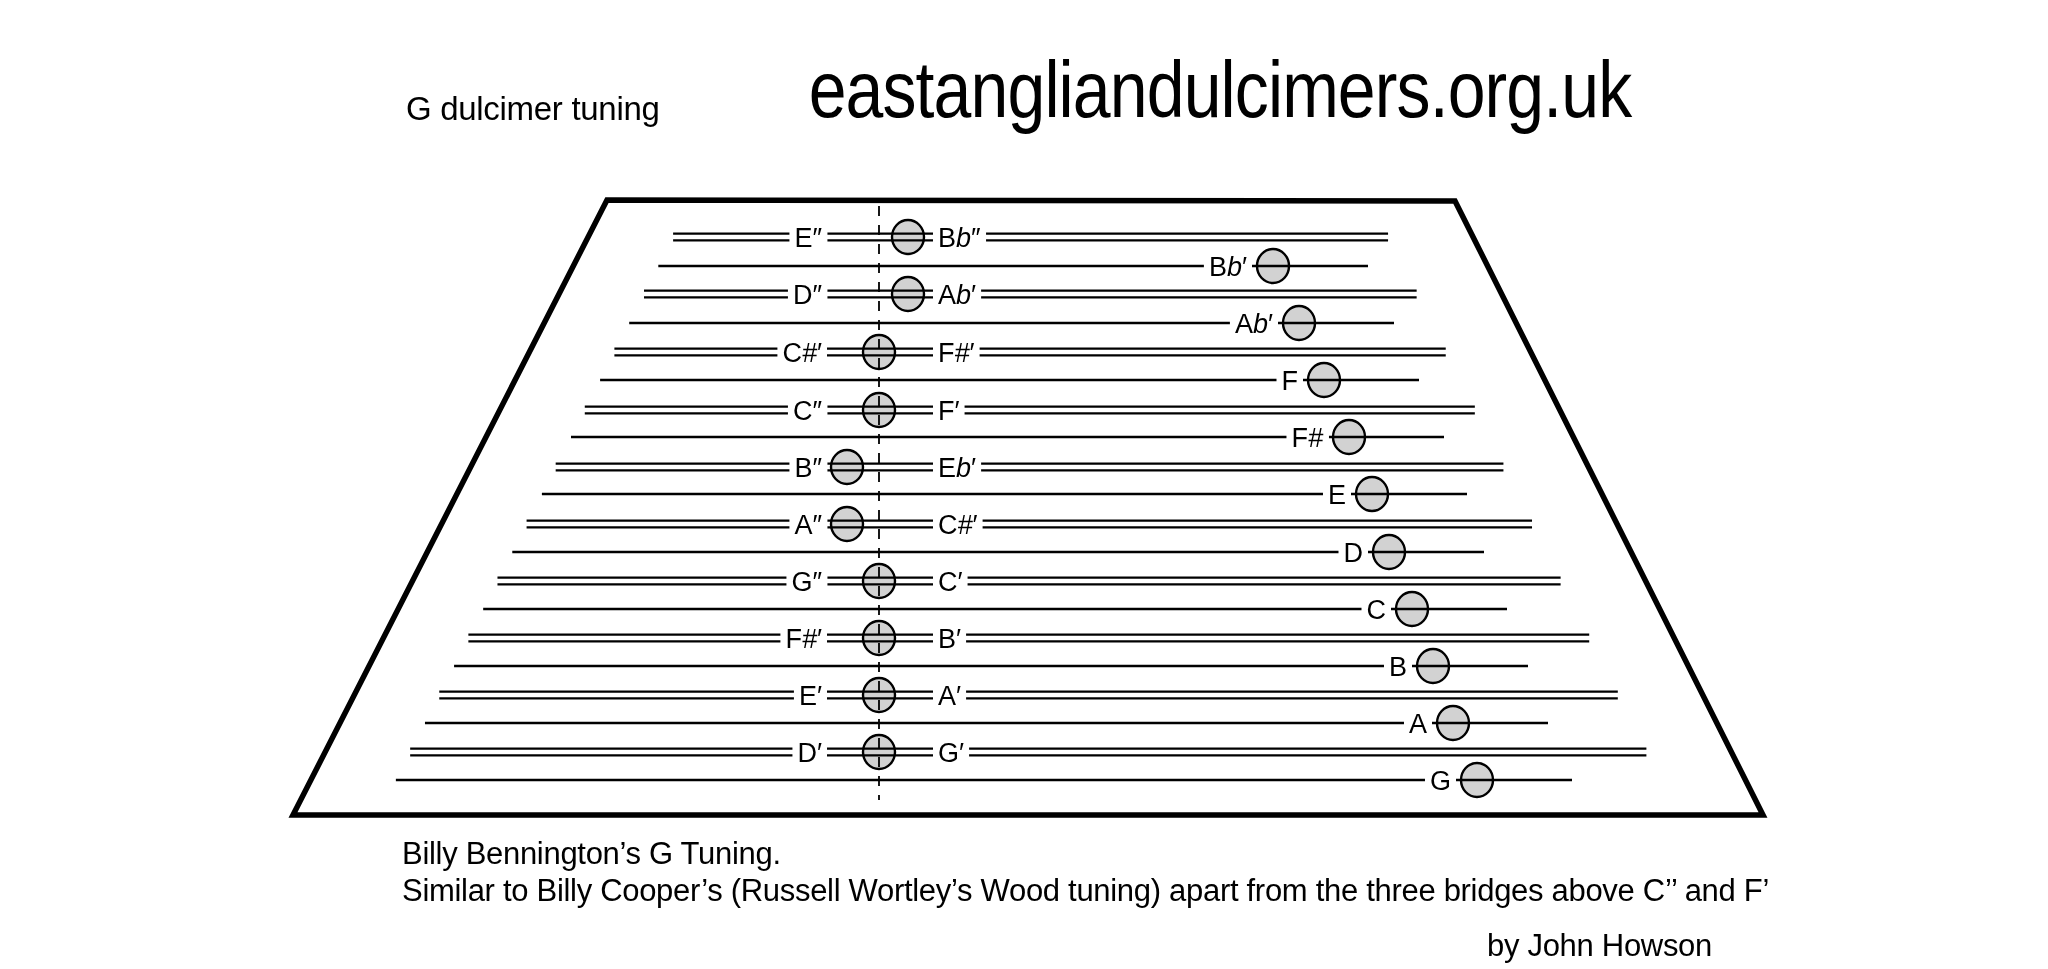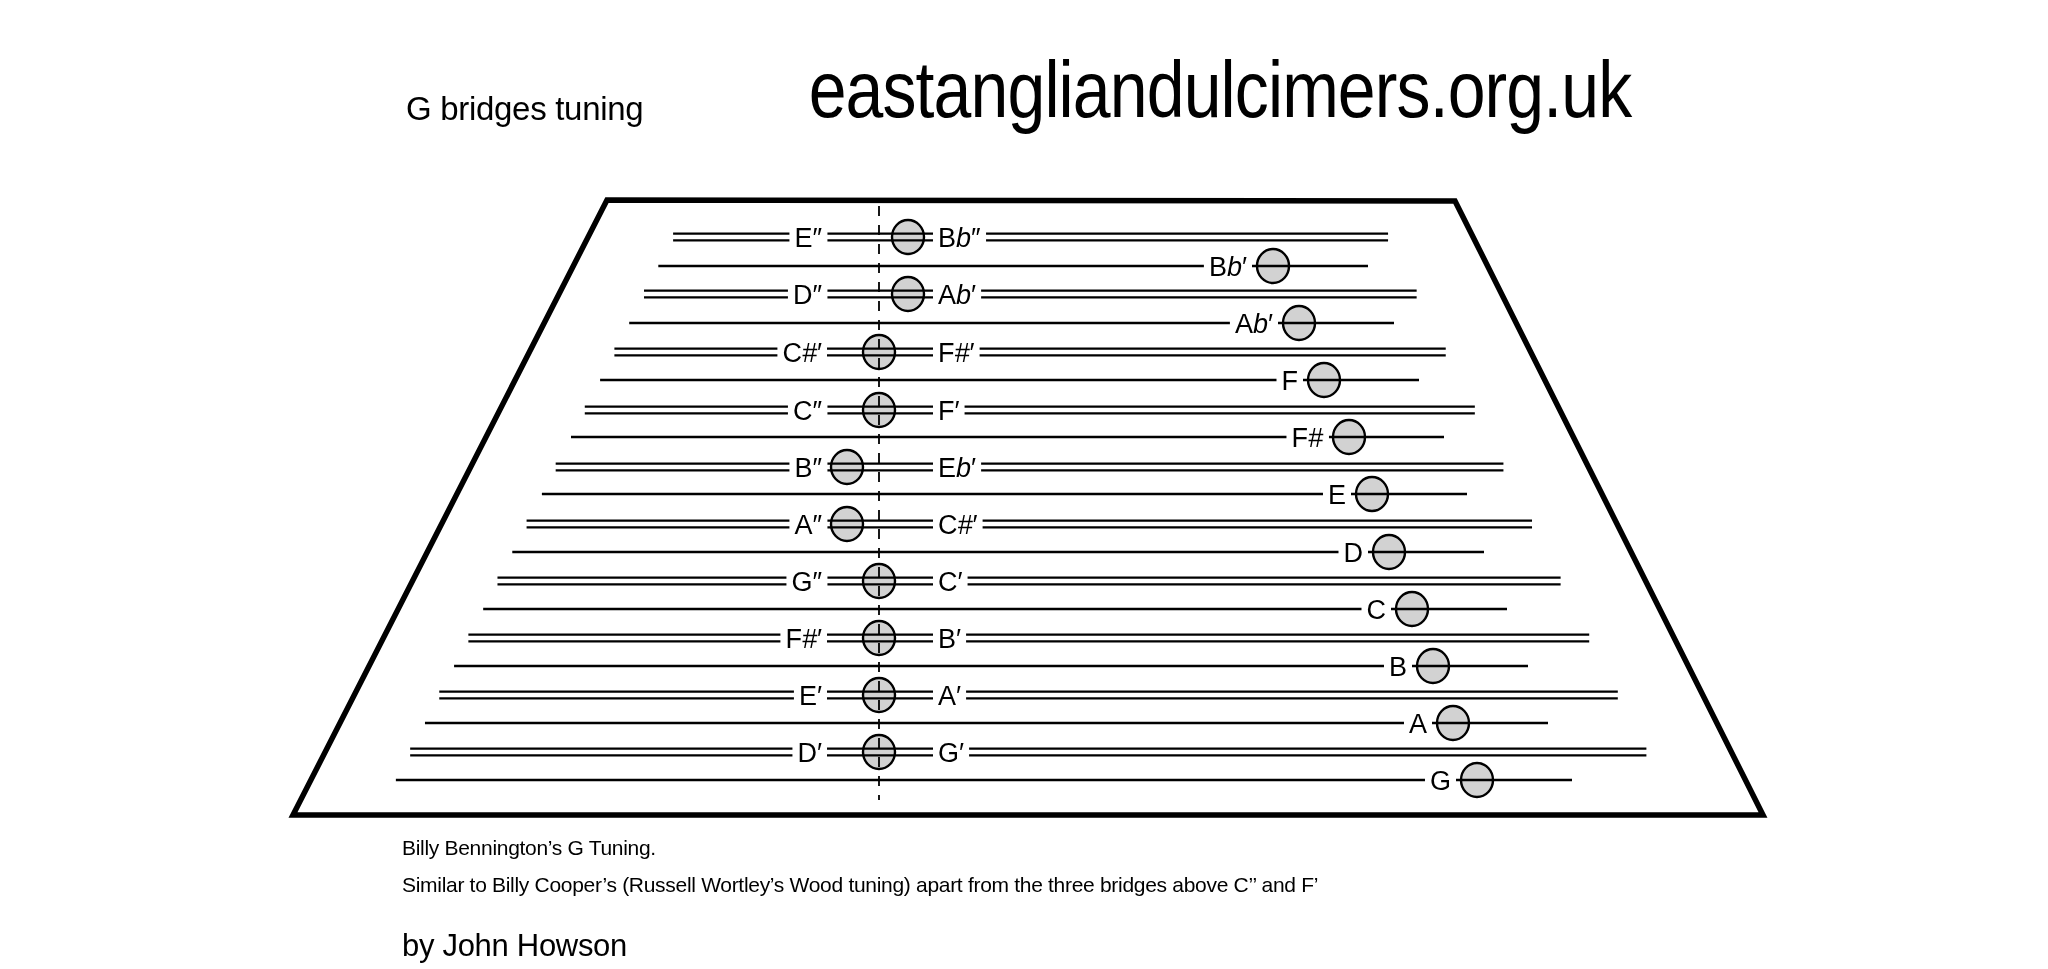--- a/index.html
+++ b/index.html
@@ -10,24 +10,24 @@
   .canvas svg{position:absolute;left:0;top:0;}
   .tuning-block{
     position:absolute;left:406px;top:84px;
     font-size:33px;line-height:49px;letter-spacing:-0.3px;
   }
   .site-title{
     position:absolute;left:740px;top:44px;width:960px;text-align:center;
     font-size:79px;letter-spacing:-1px;white-space:nowrap;
     transform:scaleX(0.86);transform-origin:50% 0;
   }
-  .cap{position:absolute;left:402px;font-size:21px;letter-spacing:-0.3px;white-space:nowrap;text-align:right;}
+  .cap{position:absolute;left:402px;font-size:31px;letter-spacing:-0.3px;white-space:nowrap;text-align:right;}
   .cap1{top:836px;}
   .cap2{top:841px;margin-top:32px;}
-  .byline{position:absolute;left:402px;top:928px;width:1310px;font-size:31px;letter-spacing:-0.3px;}
+  .byline{position:absolute;left:402px;top:928px;width:1310px;text-align:right;font-size:31px;letter-spacing:-0.3px;}
 </style>
 </head>
 <body>
 
 <div class="canvas">
 
   <svg id="dulcimer-svg" width="2048" height="969" viewBox="0 0 2048 969">
       <polygon points="607,200 1455,201 1763,815 293,815" fill="#ffffff" stroke="#000000" stroke-width="5.5" stroke-linejoin="miter"></polygon>
       <g>
         <ellipse cx="908" cy="237" rx="16" ry="17" fill="#d2d2d2"></ellipse>
@@ -164,21 +164,21 @@
         <ellipse cx="1372" cy="494" rx="16" ry="17" fill="none" stroke="#000000" stroke-width="2.4"></ellipse>
         <ellipse cx="1389" cy="552" rx="16" ry="17" fill="none" stroke="#000000" stroke-width="2.4"></ellipse>
         <ellipse cx="1412" cy="609" rx="16" ry="17" fill="none" stroke="#000000" stroke-width="2.4"></ellipse>
         <ellipse cx="1433" cy="666" rx="16" ry="17" fill="none" stroke="#000000" stroke-width="2.4"></ellipse>
         <ellipse cx="1453" cy="723" rx="16" ry="17" fill="none" stroke="#000000" stroke-width="2.4"></ellipse>
         <ellipse cx="1477" cy="780" rx="16" ry="17" fill="none" stroke="#000000" stroke-width="2.4"></ellipse>
       </g>
     </svg>
 
   <div class="tuning-block">
-    <div>G bridges tuning</div>
+    <div>G dulcimer tuning</div>
   </div>
 
   <div class="site-title">eastangliandulcimers.org.uk</div>
 
   <div class="cap cap1">Billy Bennington’s G Tuning.</div>
   <div class="cap cap2">Similar to Billy Cooper’s (Russell Wortley’s Wood tuning) apart from the three bridges above C’’ and F’</div>
   <div class="byline">by John Howson</div>
 
 </div>
 

